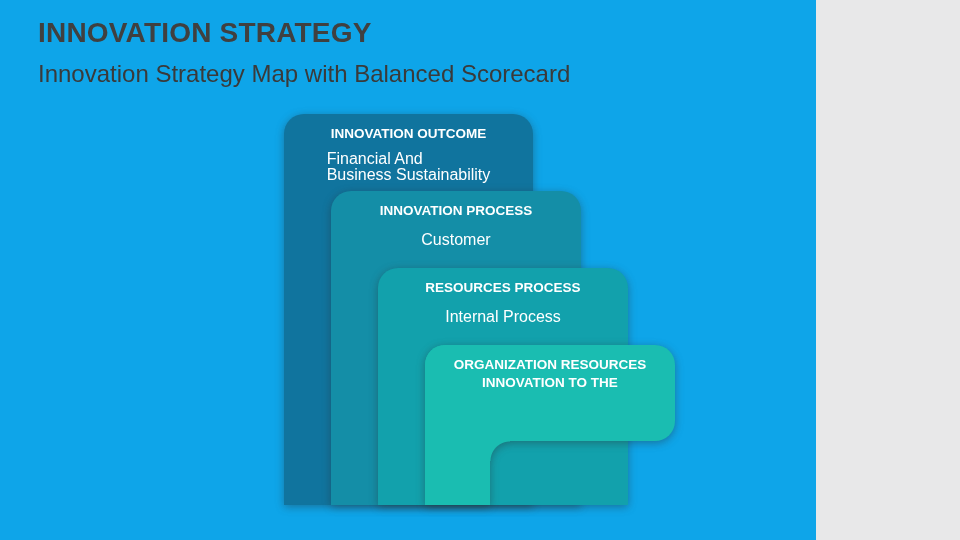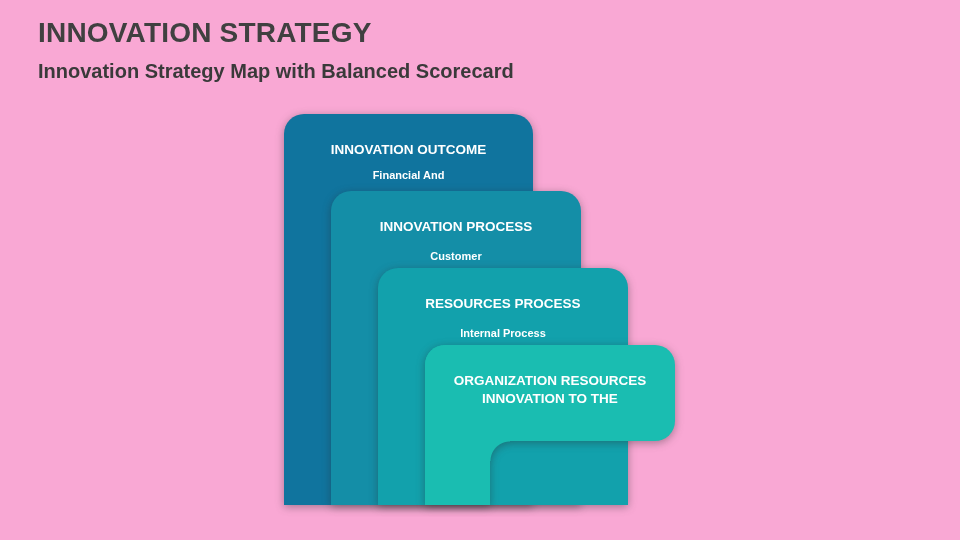--- a/index.html
+++ b/index.html
@@ -2,31 +2,31 @@
 <html><head>
 <meta charset="utf-8">
 <style>
   html,body{margin:0;padding:0;}
   body{
     width:960px;height:540px;overflow:hidden;
     font-family:"Liberation Sans", sans-serif;
     background:#e8e8e9;
   }
   .slide{
-    position:relative;width:960px;height:540px;
-    background:#f9a8d4;
+    position:relative;width:816px;height:540px;
+    background:#0ea5e9;
   }
   .slide-title{
     position:absolute;left:38px;top:17px;
     font-size:28px;font-weight:700;color:#404040;
     letter-spacing:0.2px;
   }
   .slide-subtitle{
     position:absolute;left:38px;top:60px;
-    font-size:20px;font-weight:700;color:#3a3a3a;
+    font-size:24px;font-weight:400;color:#3a3a3a;
   }
   .diagram{position:absolute;left:0;top:0;width:960px;height:540px;}
 
   .card{
     position:absolute;
     background:var(--c);
     border-radius:20px 20px 0 0;
     filter:drop-shadow(0 2px 4px rgba(40,40,40,0.40));
   }
   .card1{left:284px;top:114px;width:249px;height:391px;z-index:1;}
@@ -47,26 +47,26 @@
   .card4 .col{
     position:absolute;left:425px;top:345px;width:65px;height:160px;
     background:var(--c);border-radius:20px 0 0 0;
     pointer-events:auto;
   }
   .card4 .fillet{
     position:absolute;left:490px;top:441px;width:20px;height:20px;
     background:radial-gradient(circle at 100% 100%, rgba(0,0,0,0) 19px, var(--c) 20px);
   }
 
-  .card-content{position:relative;text-align:center;padding-top:2px;color:#ffffff;margin-top:25px;}
+  .card-content{position:relative;text-align:center;padding-top:11px;color:#ffffff;}
   .card-title{
     font-size:13.5px;font-weight:700;line-height:18px;color:#ffffff;
   }
   .card-sub{
-    margin-top:12px;font-size:11px;font-weight:700;line-height:16px;color:#ffffff;
+    margin-top:12px;font-size:16px;font-weight:400;line-height:16px;color:#ffffff;
   }
   .card1 .card-sub{margin-top:8px;}
   .sub-lines{display:inline-block;text-align:left;}
   .sub-line,.title-line{display:block;}
 </style>
 </head>
 <body>
 
 <div class="slide">
 
@@ -74,20 +74,21 @@
   <div class="slide-subtitle">Innovation Strategy Map with Balanced Scorecard</div>
 
   <div class="diagram">
 
     <div class="card card1" style="--c: #10749e;">
       <div class="card-content">
         <div class="card-title">INNOVATION OUTCOME</div>
         <div class="card-sub">
           <span class="sub-lines">
             <span class="sub-line">Financial And</span>
+            <span class="sub-line">Business Sustainability</span>
           </span>
         </div>
       </div>
     </div>
 
     <div class="card card2" style="--c: #148ea7;">
       <div class="card-content">
         <div class="card-title">INNOVATION PROCESS</div>
         <div class="card-sub">Customer</div>
       </div>

